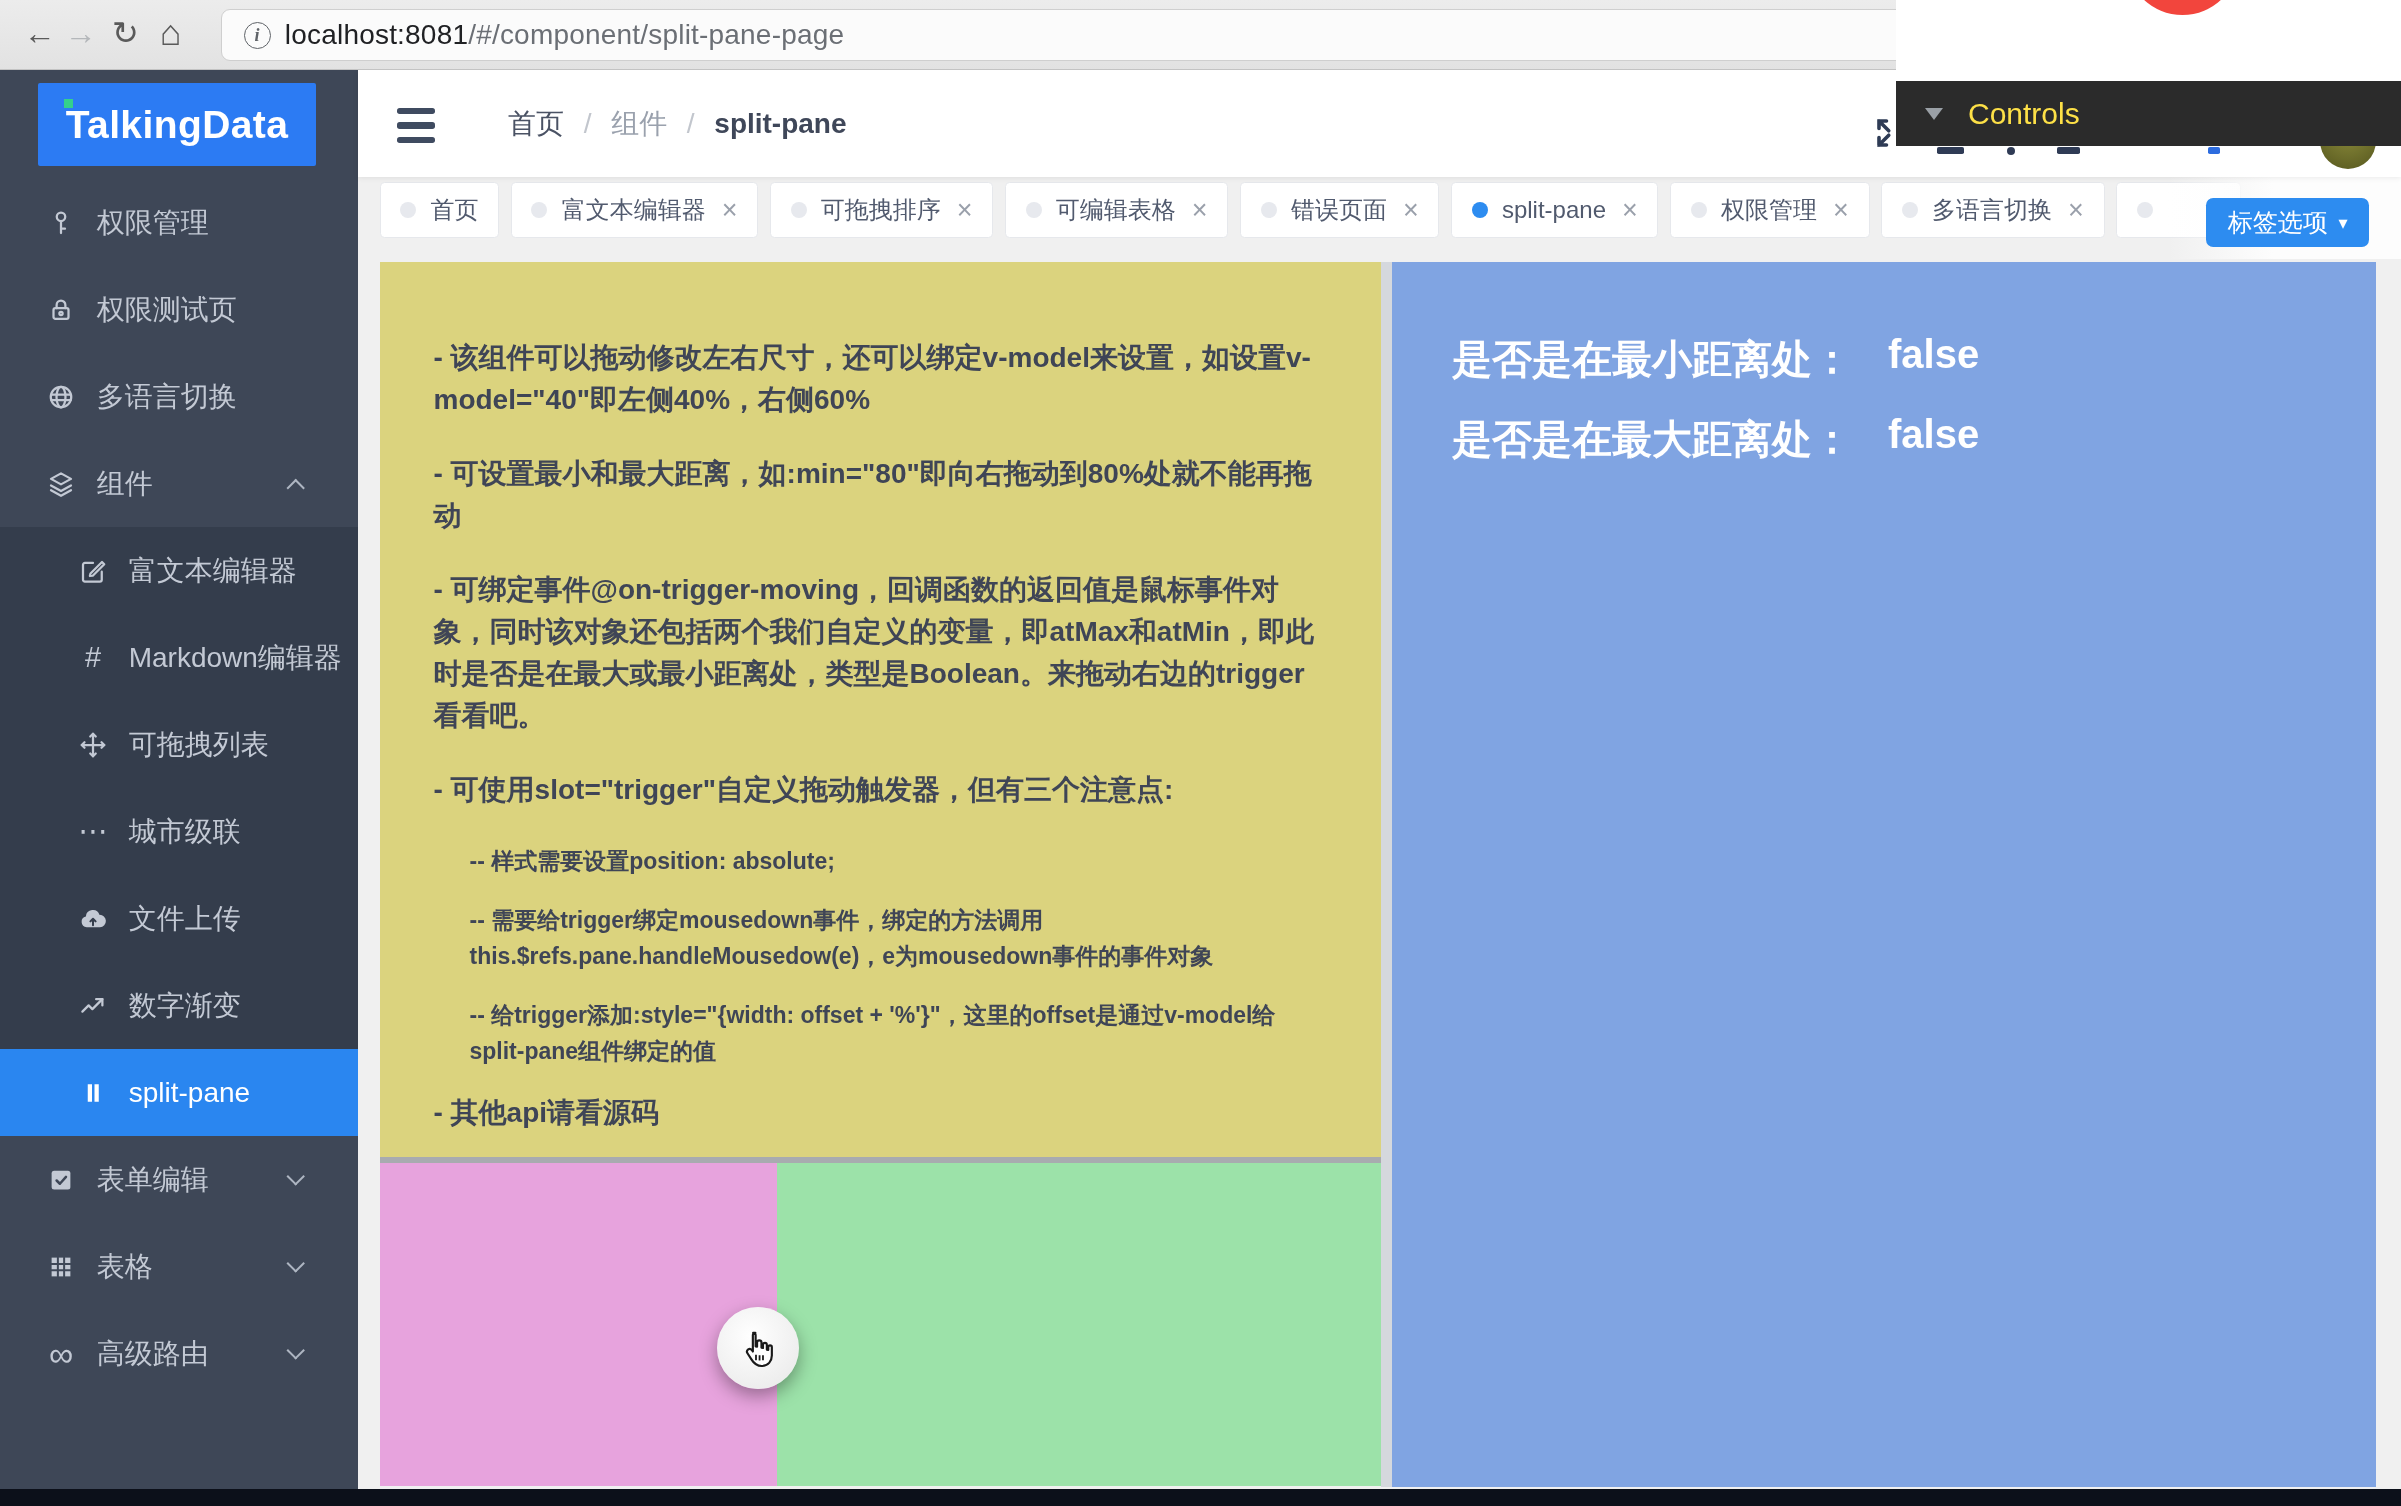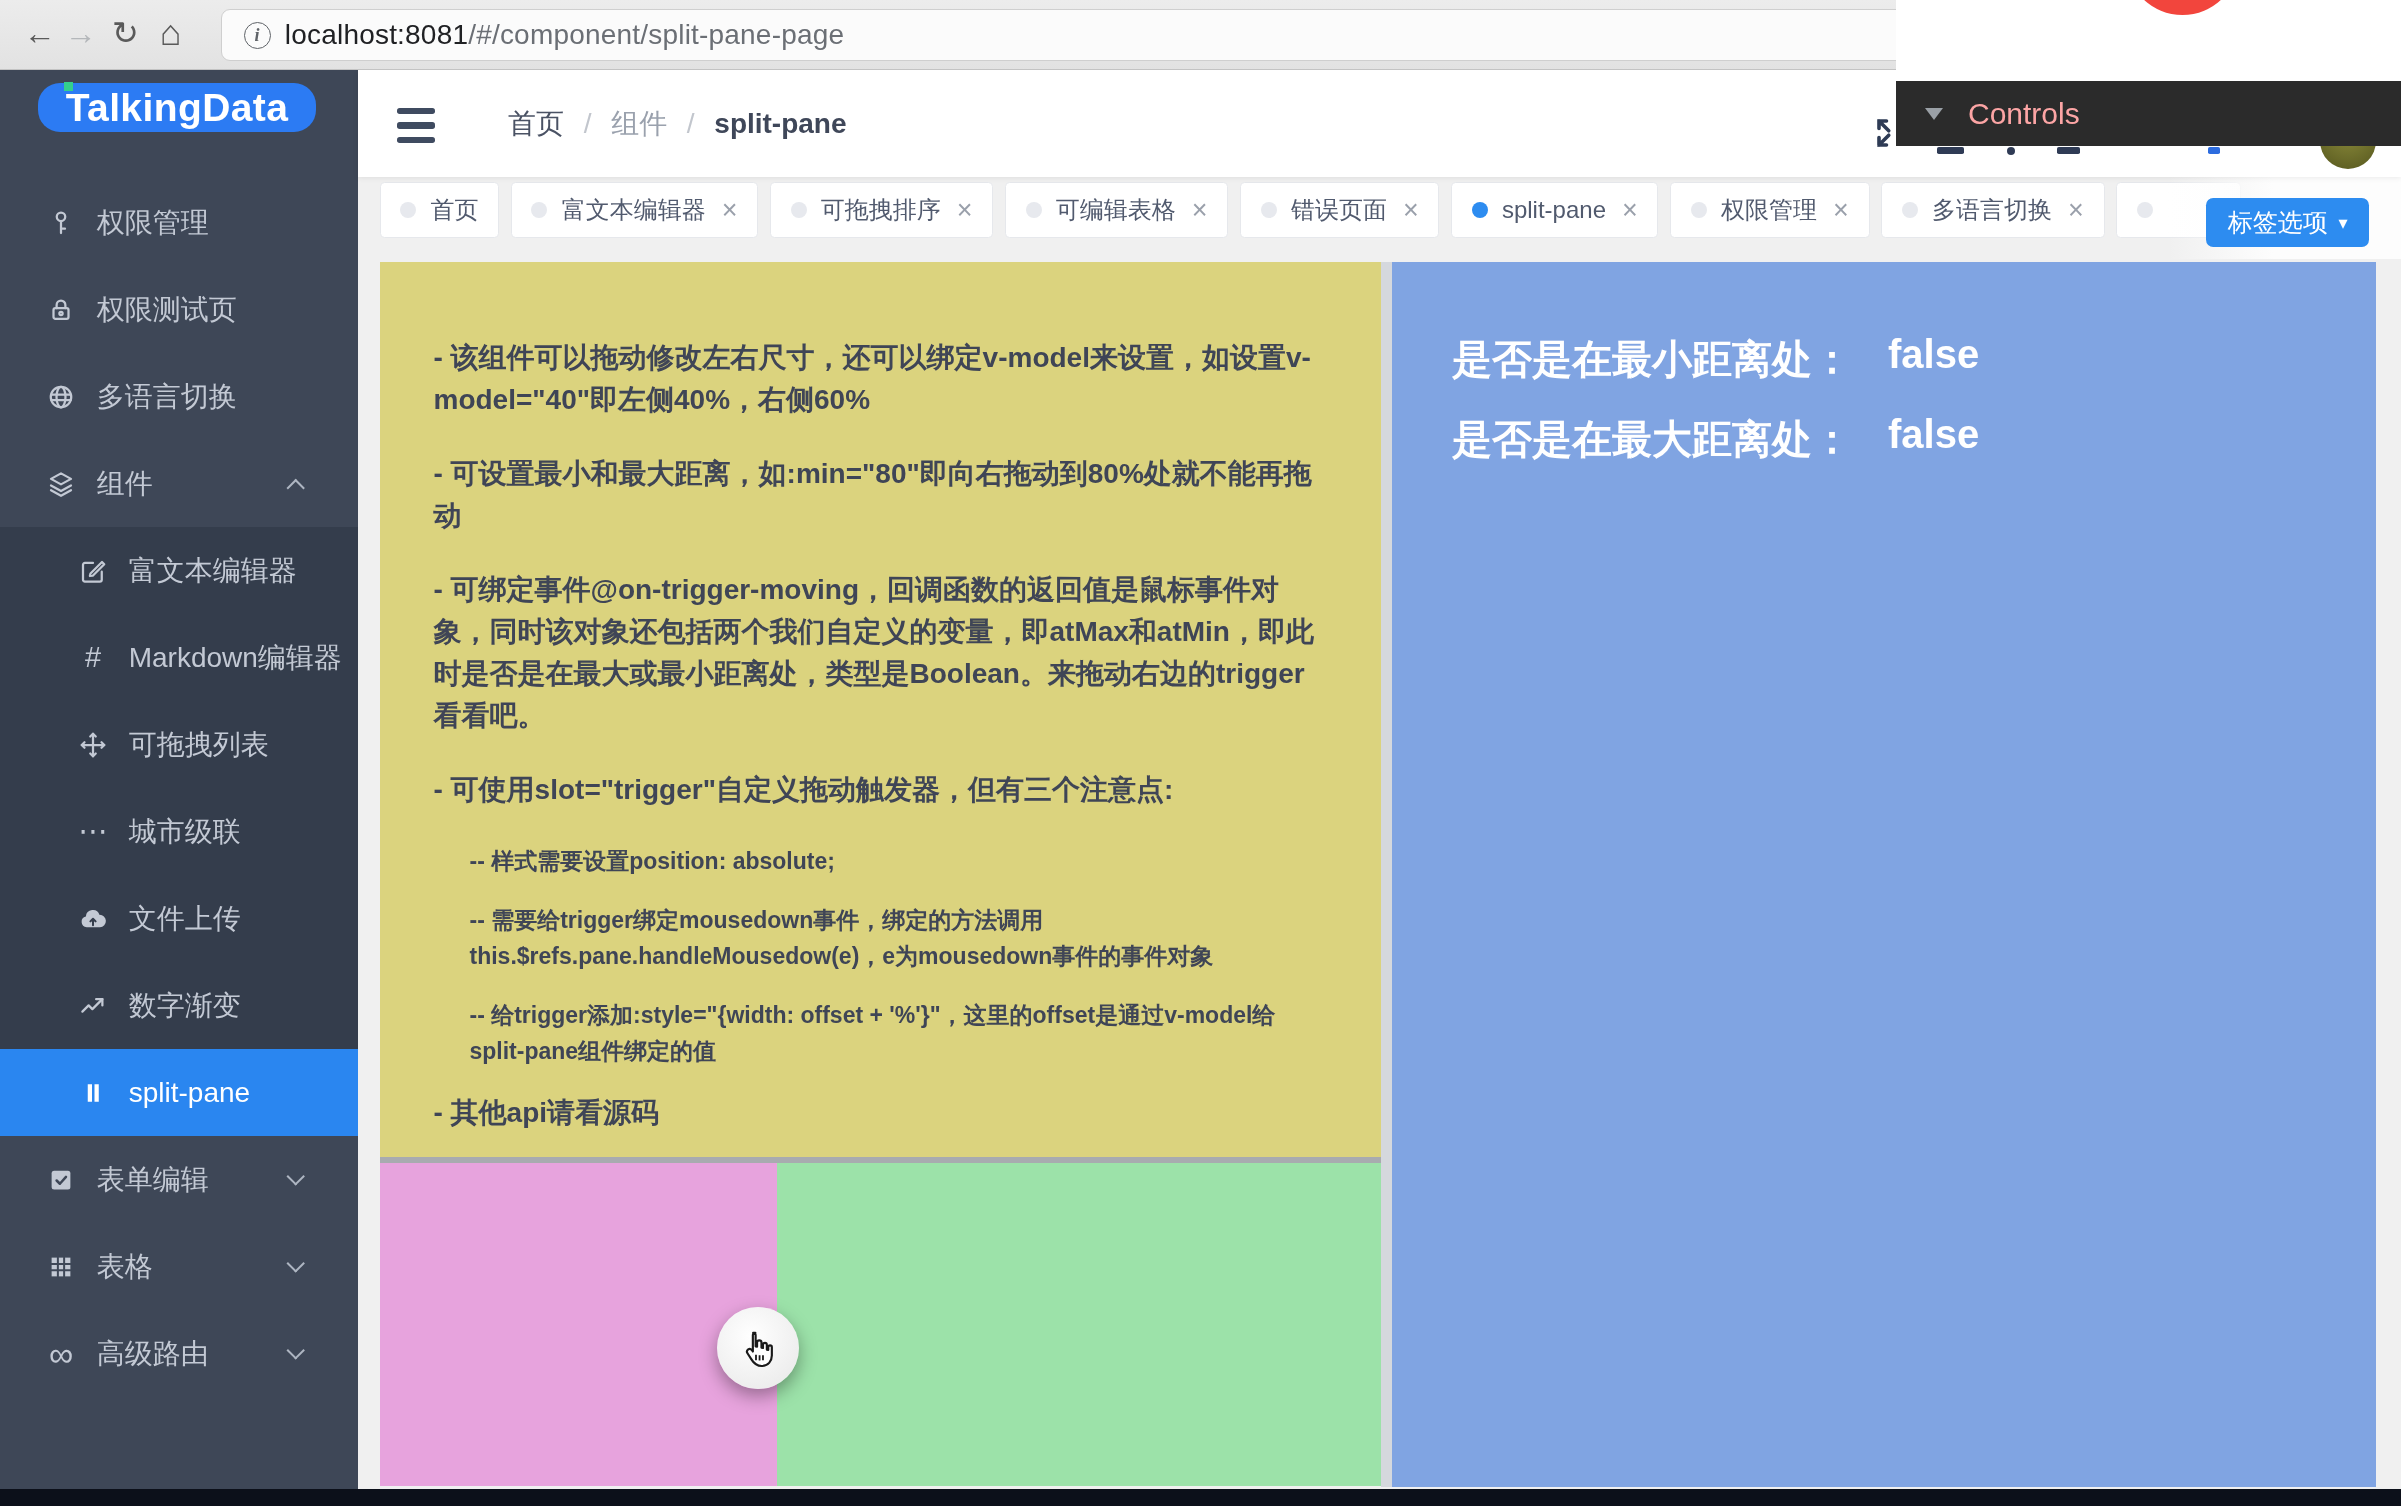--- a/index.html
+++ b/index.html
@@ -16,21 +16,21 @@
   .url-pill { position:absolute; left:221px; top:9px; width:2157px; height:52px; background:#fbfbfb;
               border:1.8px solid #cfcfcf; border-radius:9px; display:flex; align-items:center; }
   .info-ico { width:27px; height:27px; border:1.8px solid #5f6368; border-radius:50%; color:#5f6368;
               font-size:18px; font-weight:700; display:flex; align-items:center; justify-content:center;
               margin-left:21.5px; font-family:"Liberation Serif","DejaVu Serif",serif; font-style:italic; }
   .url-text { margin-left:14.3px; font-size:28px; color:#202124; letter-spacing:0.2px; white-space:nowrap;text-align:center; }
   .url-text .path { color:#6b6f75; }
 
   
   .sidebar { position:absolute; left:0; top:70px; width:358px; height:1419px; background:#3e4757; z-index:2; }
-  .logo-box { position:absolute; left:38px; top:13.4px; width:278px; height:49px; background:#2c7bf3; border-radius:22px;
+  .logo-box { position:absolute; left:38px; top:13.4px; width:278px; height:83px; background:#2c7bf3; border-radius:2px;
               display:flex; align-items:center; justify-content:center; }
   .logo-text { color:#fff; font-size:39px; font-weight:700; letter-spacing:0.4px; position:relative; }
   .logo-dot { position:absolute; left:-1.8px; top:-3.6px; width:9px; height:9px; background:#34d08c; }
   .menu { position:absolute; left:0; top:109px; width:358px; }
   .mi { position:relative; height:87px; display:flex; align-items:center; color:#c3c9d4; font-size:28px; }
   .mi .ic { width:32px; height:32px; margin-left:45px; display:flex; align-items:center; justify-content:center; }
   .mi .ic svg { width:30px; height:30px; stroke:currentColor; fill:none; stroke-width:1.8; stroke-linecap:round; stroke-linejoin:round; }
   .mi .lbl { margin-left:19.7px; }
   .mi.sub { background:#343d4c; }
   .mi.sub .ic { margin-left:77px; }
@@ -100,21 +100,21 @@
   .bottom-strip { position:absolute; left:0; top:1489px; width:2401px; height:17px; background:#0c101a; z-index:40; }
 
   
   .overlay-white { position:absolute; left:1896px; top:0; width:505px; height:81px; background:#fff; z-index:50; }
   .record-dot { position:absolute; left:2126px; top:-98px; width:113px; height:113px; border-radius:50%;
                 background:#f2453d; z-index:51; }
   .controls-bar { position:absolute; left:1896px; top:81px; width:505px; height:65px; background:#2b2b2b; z-index:52;
                   display:flex; align-items:center; }
   .controls-caret { width:0; height:0; border-left:9.8px solid transparent; border-right:9.8px solid transparent;
                     border-top:12.5px solid #9aa0a6; margin-left:29px; }
-  .controls-title { color:#fca5a5; font-size:30px; margin-left:25px; font-weight:400; }
+  .controls-title { color:#fde047; font-size:30px; margin-left:25px; font-weight:400; }
 </style>
 </head>
 <body>
 
 <div class="screen">
 
   <div class="chrome">
     <div class="nav-ico" style="left:19px">←</div>
     <div class="nav-ico disabled" style="left:60px">→</div>
     <div class="nav-ico" style="left:105px">↻</div>

